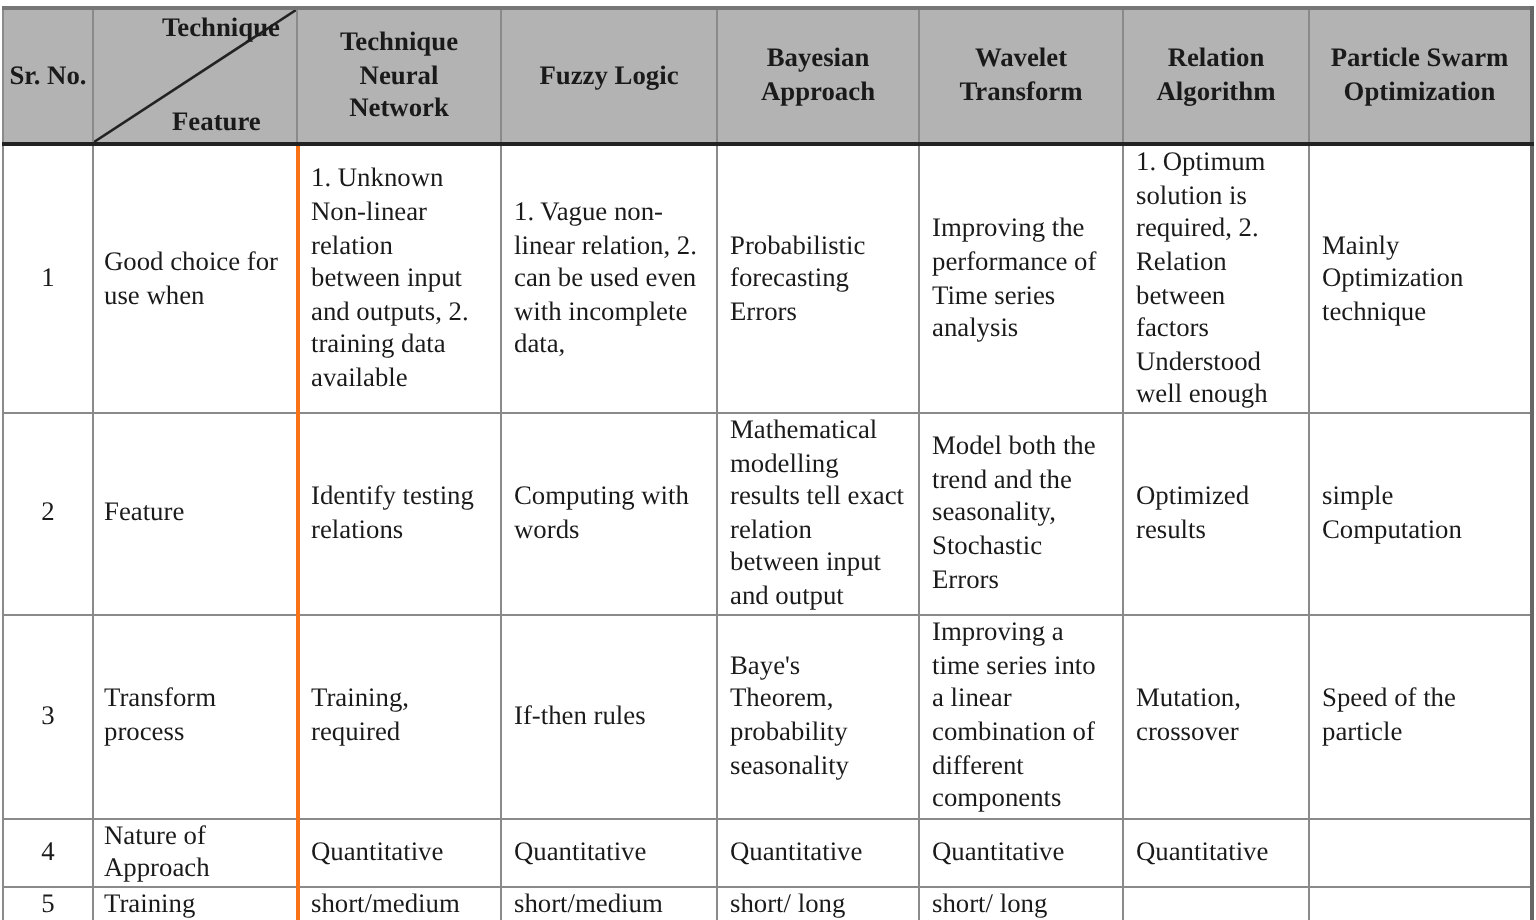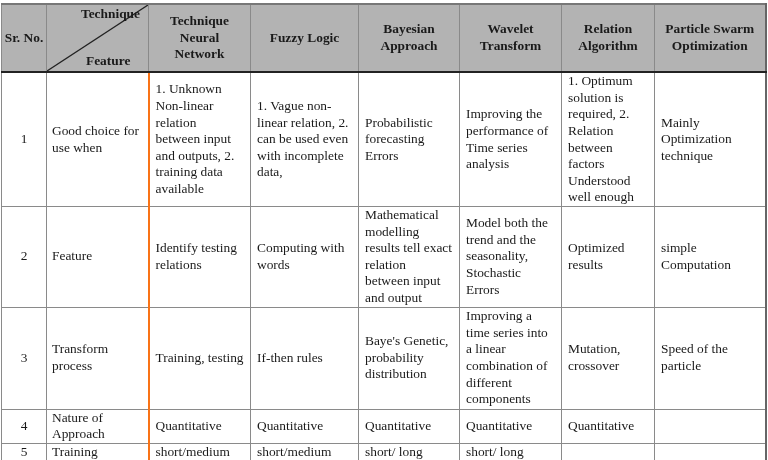--- a/index.html
+++ b/index.html
@@ -84,23 +84,23 @@
       <td class="ann">Identify testing relations</td>
       <td>Computing with words</td>
       <td>Mathematical modelling results tell exact relation between input and output</td>
       <td>Model both the trend and the seasonality, Stochastic Errors</td>
       <td>Optimized results</td>
       <td class="right">simple Computation</td>
     </tr>
     <tr class="r3">
       <td class="sr">3</td>
       <td class="feature">Transform process</td>
-      <td class="ann">Training, testing</td>
+      <td class="ann">Training, required</td>
       <td>If-then rules</td>
-      <td>Baye's Genetic, probability distribution</td>
+      <td>Baye's Theorem, probability seasonality</td>
       <td>Improving a time series into a linear combination of different components</td>
       <td>Mutation, crossover</td>
       <td class="right">Speed of the particle</td>
     </tr>
     <tr class="r4">
       <td class="sr">4</td>
       <td class="feature">Nature of Approach</td>
       <td class="ann">Quantitative</td>
       <td>Quantitative</td>
       <td>Quantitative</td>

